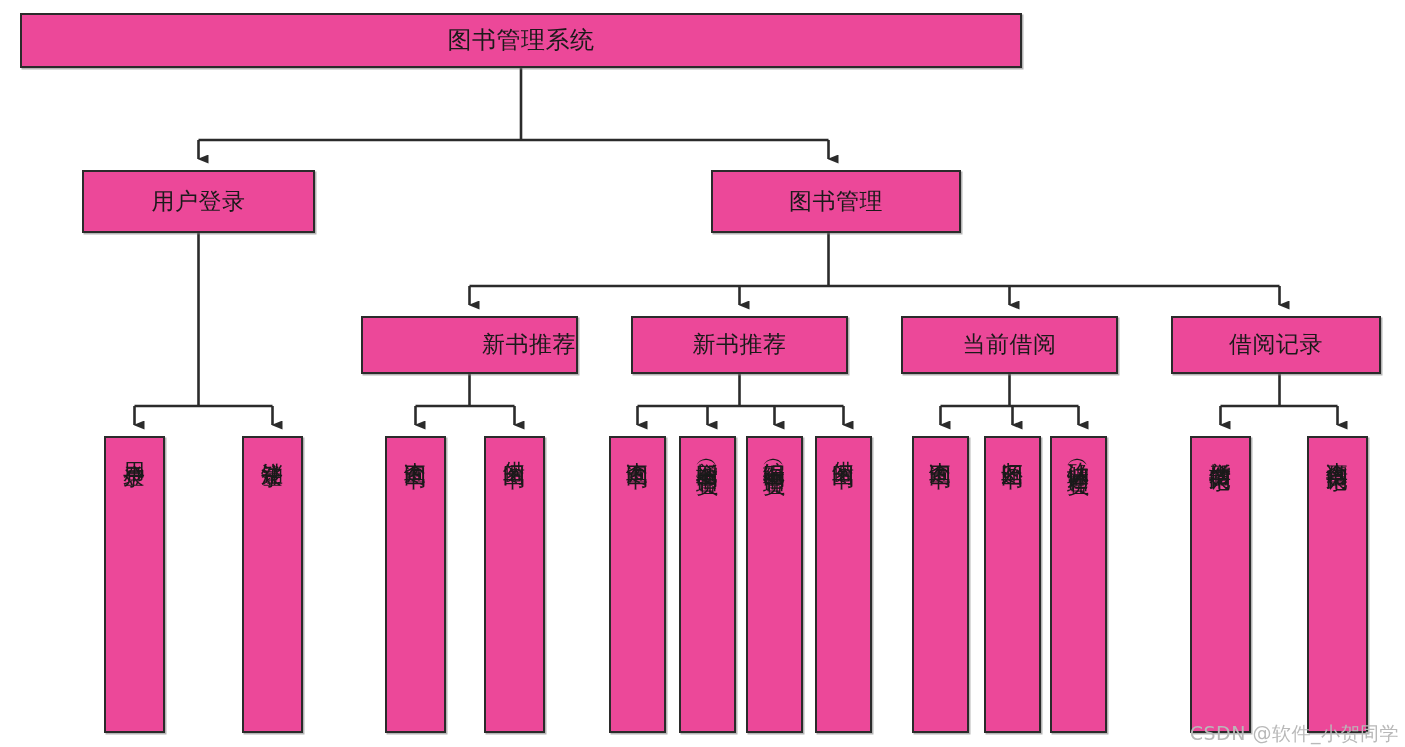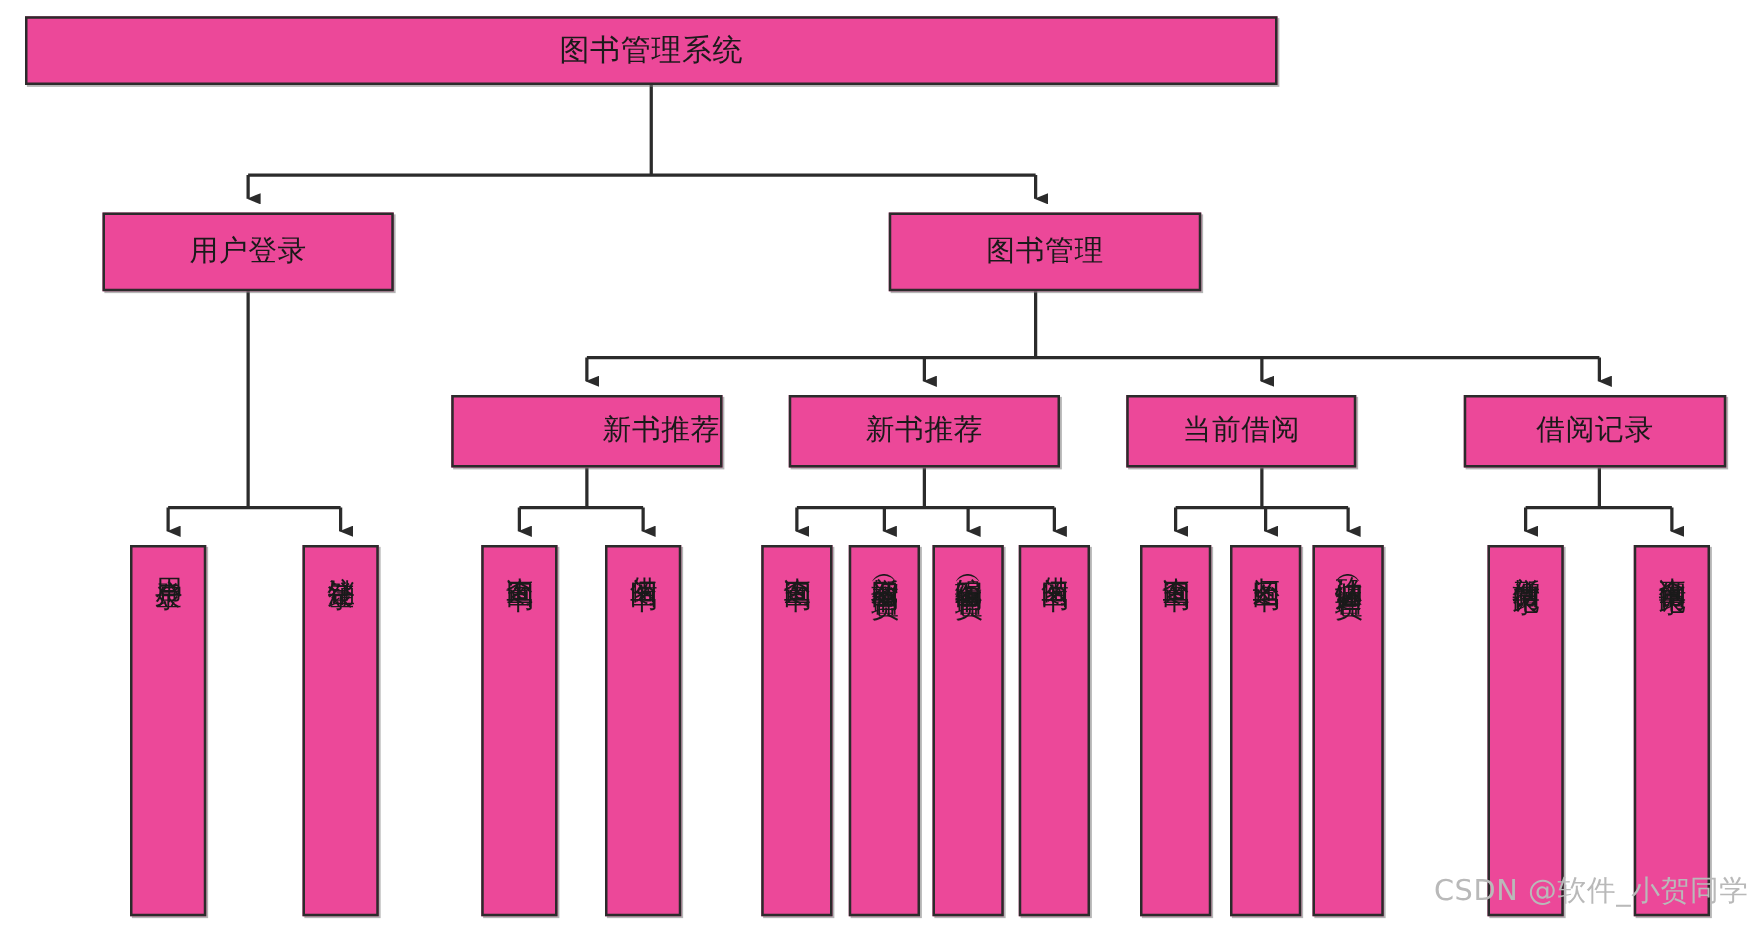--- a/index.html
+++ b/index.html
@@ -59,22 +59,22 @@
     writing-mode: vertical-rl;
     text-orientation: upright;
     font-size: 22px;
     line-height: 1.05;
     letter-spacing: 2px;
     white-space: nowrap;
   }
   #watermark {
     position: absolute;
     right: 6px;
-    bottom: 19px;
-    font-size: 23px;
+    bottom: 0;
+    font-size: 19px;
     color: #b9b9b9;
     letter-spacing: 0.5px;
     white-space: nowrap;
     font-family: "DejaVu Sans", "Liberation Sans", sans-serif;
   }
 </style>
 </head>
 <body>
 
 <div id="canvas">
@@ -130,21 +130,21 @@
       </div>
       <div class="node horiz" style="left: 711px; top: 170px; width: 250px; height: 63px;">
         <span class="label">图书管理</span>
       </div>
       <div class="node horiz" style="left: 361px; top: 316px; width: 217px; height: 58px; justify-content: flex-end;">
         <span class="label">新书推荐</span>
       </div>
       <div class="node horiz" style="left: 631px; top: 316px; width: 217px; height: 58px;">
         <span class="label">新书推荐</span>
       </div>
-      <div class="node horiz" style="left: 901px; top: 316px; width: 184px; height: 58px;">
+      <div class="node horiz" style="left: 901px; top: 316px; width: 217px; height: 58px;">
         <span class="label">当前借阅</span>
       </div>
       <div class="node horiz" style="left: 1171px; top: 316px; width: 210px; height: 58px;">
         <span class="label">借阅记录</span>
       </div>
       <div class="node vert" style="left: 104px; top: 436px; width: 61px; height: 297px;">
         <span class="label">用户登录</span>
       </div>
       <div class="node vert" style="left: 242px; top: 436px; width: 61px; height: 297px;">
         <span class="label">注销登录</span>

